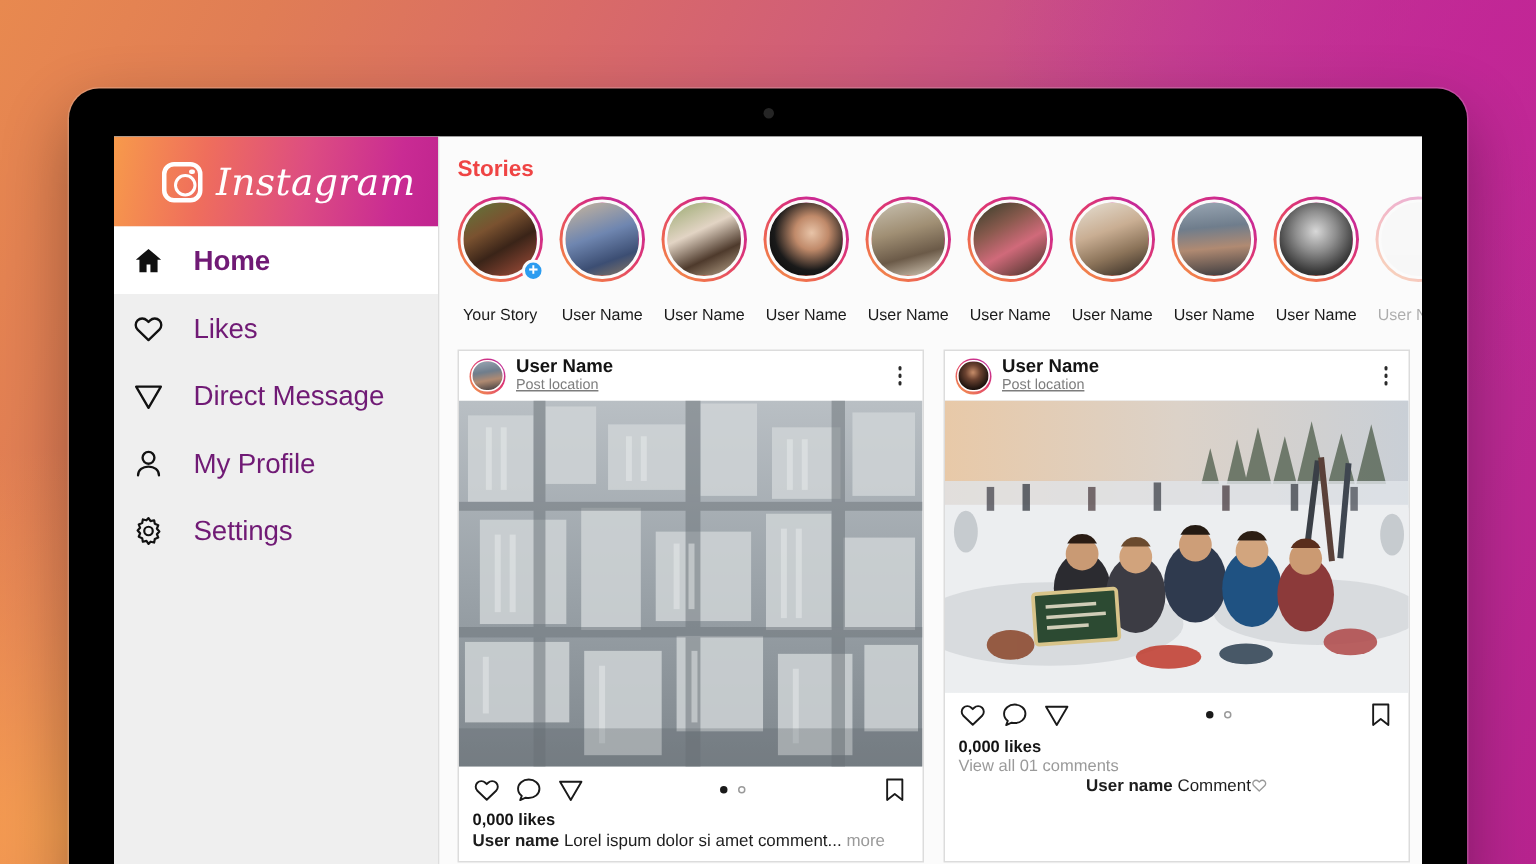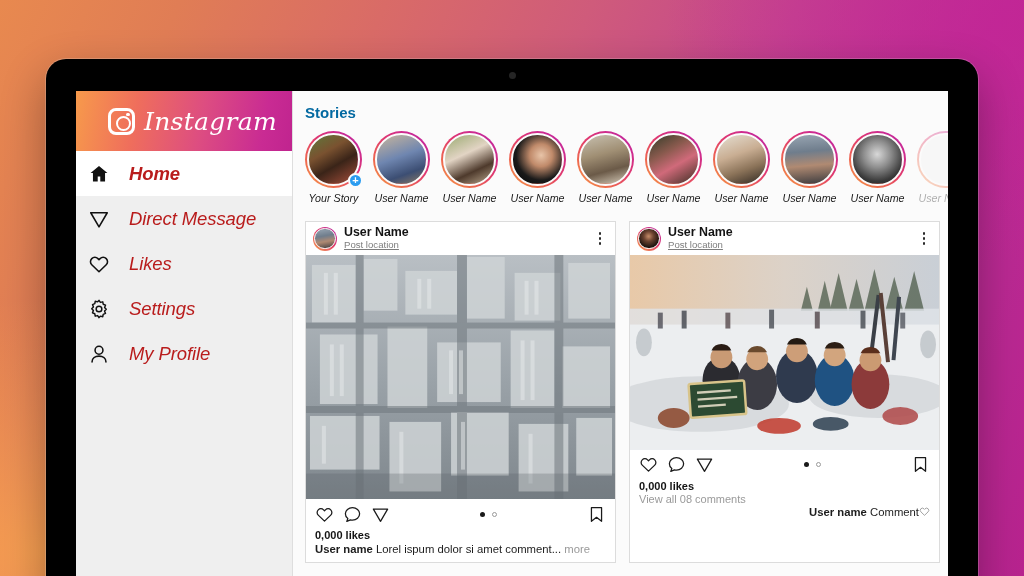--- a/index.html
+++ b/index.html
@@ -126,41 +126,40 @@
     cursor: pointer;
   }
   .navitem.active { background: #fff; }
   .navitem .ic {
     width: 26px; height: 26px;
     display: flex; align-items: center; justify-content: center;
     flex: none;
   }
   .navitem .lbl {
     font-size: 18.5px;
-    color: #b91c1c;
+    color: #701a75;
     letter-spacing: -0.1px;
     white-space: nowrap;
-    font-style: italic;
   }
   .navitem.active .lbl { font-weight: 700; }
   .navitem .ic svg { display: block; }
 
   
   #content {
     position: absolute;
     left: 217px; top: 0;
     right: 0; bottom: 0;
     background: #fbfbfb;
     padding: 13px 0 0 12px;
     overflow: hidden;
   }
   .sectitle {
     font-size: 15px;
     font-weight: 700;
-    color: #0369a1;
+    color: #ef4444;
     margin-bottom: 10px;
   }
 
   
   #stories {
     display: flex;
     gap: 11px;
     margin-bottom: 17px;
   }
   .story { width: 57px; flex: none; text-align: center; cursor: pointer; }
@@ -188,24 +187,23 @@
     border: 2px solid #fbfbfb;
     color: #fff;
     font-size: 11px;
     line-height: 11px;
     text-align: center;
     font-weight: 700;
   }
   .story .nm {
     font-size: 10.7px;
     color: #1b1b1b;
-    margin-top: 4px;
+    margin-top: 16px;
     white-space: nowrap;
     overflow: hidden;
-    font-style: italic;
   }
   .story.fade { opacity: 0.35; }
 
   
   #feed { display: flex; gap: 13px; }
   .post {
     width: 311px;
     background: #fff;
     border: 1px solid #dcdcdc;
     flex: none;
@@ -258,21 +256,21 @@
   .pacts .dot.off { border: 1.3px solid #9a9a9a; }
 
   .pbody { padding: 0 9px 5px; }
   .likes { font-size: 11px; font-weight: 700; color: #141414; margin-bottom: 1px; }
   .cap { font-size: 11.3px; color: #1d1d1d; line-height: 1.28; }
   .cap b { font-weight: 700; }
   .cap .more { color: #9a9a9a; }
   .viewall { font-size: 11px; color: #9a9a9a; margin-top: 1px; }
   .cmt {
     font-size: 11.3px; color: #1d1d1d; margin-top: 1px;
-    display: flex; align-items: center; justify-content: flex-end;
+    display: flex; align-items: center; justify-content: center;
   }
   .cmt b { font-weight: 700; }
   .cmt svg { flex: none; }
 </style>
 </head>
 <body>
 
 <div id="backdrop"></div>
 
 <div id="laptop">
@@ -295,54 +293,54 @@
               </svg>
           </span>
           <span class="lbl">Home</span>
         </div>
 
 
 
         <div class="navitem">
           <span class="ic">
             <svg width="22" height="22" viewBox="0 0 24 24" fill="none" stroke="#111" stroke-width="1.7" stroke-linejoin="round">
-                <path d="M3 5.2h18L12 20.6z"></path>
+                <path d="M12 20.4 4.1 12.8a4.7 4.7 0 0 1 0-6.7 4.7 4.7 0 0 1 6.7 0L12 7.3l1.2-1.2a4.7 4.7 0 0 1 6.7 0 4.7 4.7 0 0 1 0 6.7z"></path>
               </svg>
           </span>
-          <span class="lbl">Direct Message</span>
+          <span class="lbl">Likes</span>
         </div>
 
         <div class="navitem">
           <span class="ic">
             <svg width="22" height="22" viewBox="0 0 24 24" fill="none" stroke="#111" stroke-width="1.7" stroke-linejoin="round">
-                <path d="M12 20.4 4.1 12.8a4.7 4.7 0 0 1 0-6.7 4.7 4.7 0 0 1 6.7 0L12 7.3l1.2-1.2a4.7 4.7 0 0 1 6.7 0 4.7 4.7 0 0 1 0 6.7z"></path>
+                <path d="M3 5.2h18L12 20.6z"></path>
               </svg>
           </span>
-          <span class="lbl">Likes</span>
-        </div>
-
+          <span class="lbl">Direct Message</span>
+        </div>
+
+
+        <div class="navitem">
+          <span class="ic">
+            <svg width="22" height="22" viewBox="0 0 24 24" fill="none" stroke="#111" stroke-width="1.7">
+                <circle cx="12" cy="7.9" r="4.3"></circle>
+                <path d="M4.4 20.6c0-4 3.4-6.3 7.6-6.3s7.6 2.3 7.6 6.3" stroke-linecap="round"></path>
+              </svg>
+          </span>
+          <span class="lbl">My Profile</span>
+        </div>
 
         <div class="navitem">
           <span class="ic">
             <svg width="22" height="22" viewBox="0 0 24 24" fill="none" stroke="#111" stroke-width="1.6">
                 <circle cx="12" cy="12" r="3.1"></circle>
                 <path d="M12 2.6l1.5 2.2 2.6-.6.5 2.6 2.5 1-1 2.5 1.8 2-1.8 2 1 2.5-2.5 1-.5 2.6-2.6-.6L12 21.4l-1.5-2.2-2.6.6-.5-2.6-2.5-1 1-2.5-1.8-2 1.8-2-1-2.5 2.5-1 .5-2.6 2.6.6z" stroke-linejoin="round"></path>
               </svg>
           </span>
           <span class="lbl">Settings</span>
-        </div>
-
-        <div class="navitem">
-          <span class="ic">
-            <svg width="22" height="22" viewBox="0 0 24 24" fill="none" stroke="#111" stroke-width="1.7">
-                <circle cx="12" cy="7.9" r="4.3"></circle>
-                <path d="M4.4 20.6c0-4 3.4-6.3 7.6-6.3s7.6 2.3 7.6 6.3" stroke-linecap="round"></path>
-              </svg>
-          </span>
-          <span class="lbl">My Profile</span>
         </div>
 
       </div>
     </div>
 
     <div id="content">
 
       <div class="sectitle">Stories</div>
 
       <div id="stories">
@@ -638,21 +636,21 @@
               <i class="dot on"></i>
               <i class="dot off"></i>
             </span>
             <svg width="19" height="19" viewBox="0 0 24 24" fill="none" stroke="#1a1a1a" stroke-width="1.6" stroke-linejoin="round">
                 <path d="M5.6 3.4h12.8v17.2L12 15.6l-6.4 5z"></path>
               </svg>
           </div>
 
           <div class="pbody">
             <div class="likes">0,000 likes</div>
-            <div class="viewall">View all 08 comments</div>
+            <div class="viewall">View all 01 comments</div>
             <div class="cmt">
               <span>
                 <b>User name</b>
                 <span>Comment</span>
               </span>
               <svg width="11" height="11" viewBox="0 0 24 24" fill="none" stroke="#9a9a9a" stroke-width="2" stroke-linejoin="round">
                   <path d="M12 20.4 4.1 12.8a4.7 4.7 0 0 1 0-6.7 4.7 4.7 0 0 1 6.7 0L12 7.3l1.2-1.2a4.7 4.7 0 0 1 6.7 0 4.7 4.7 0 0 1 0 6.7z"></path>
                 </svg>
             </div>
           </div>

